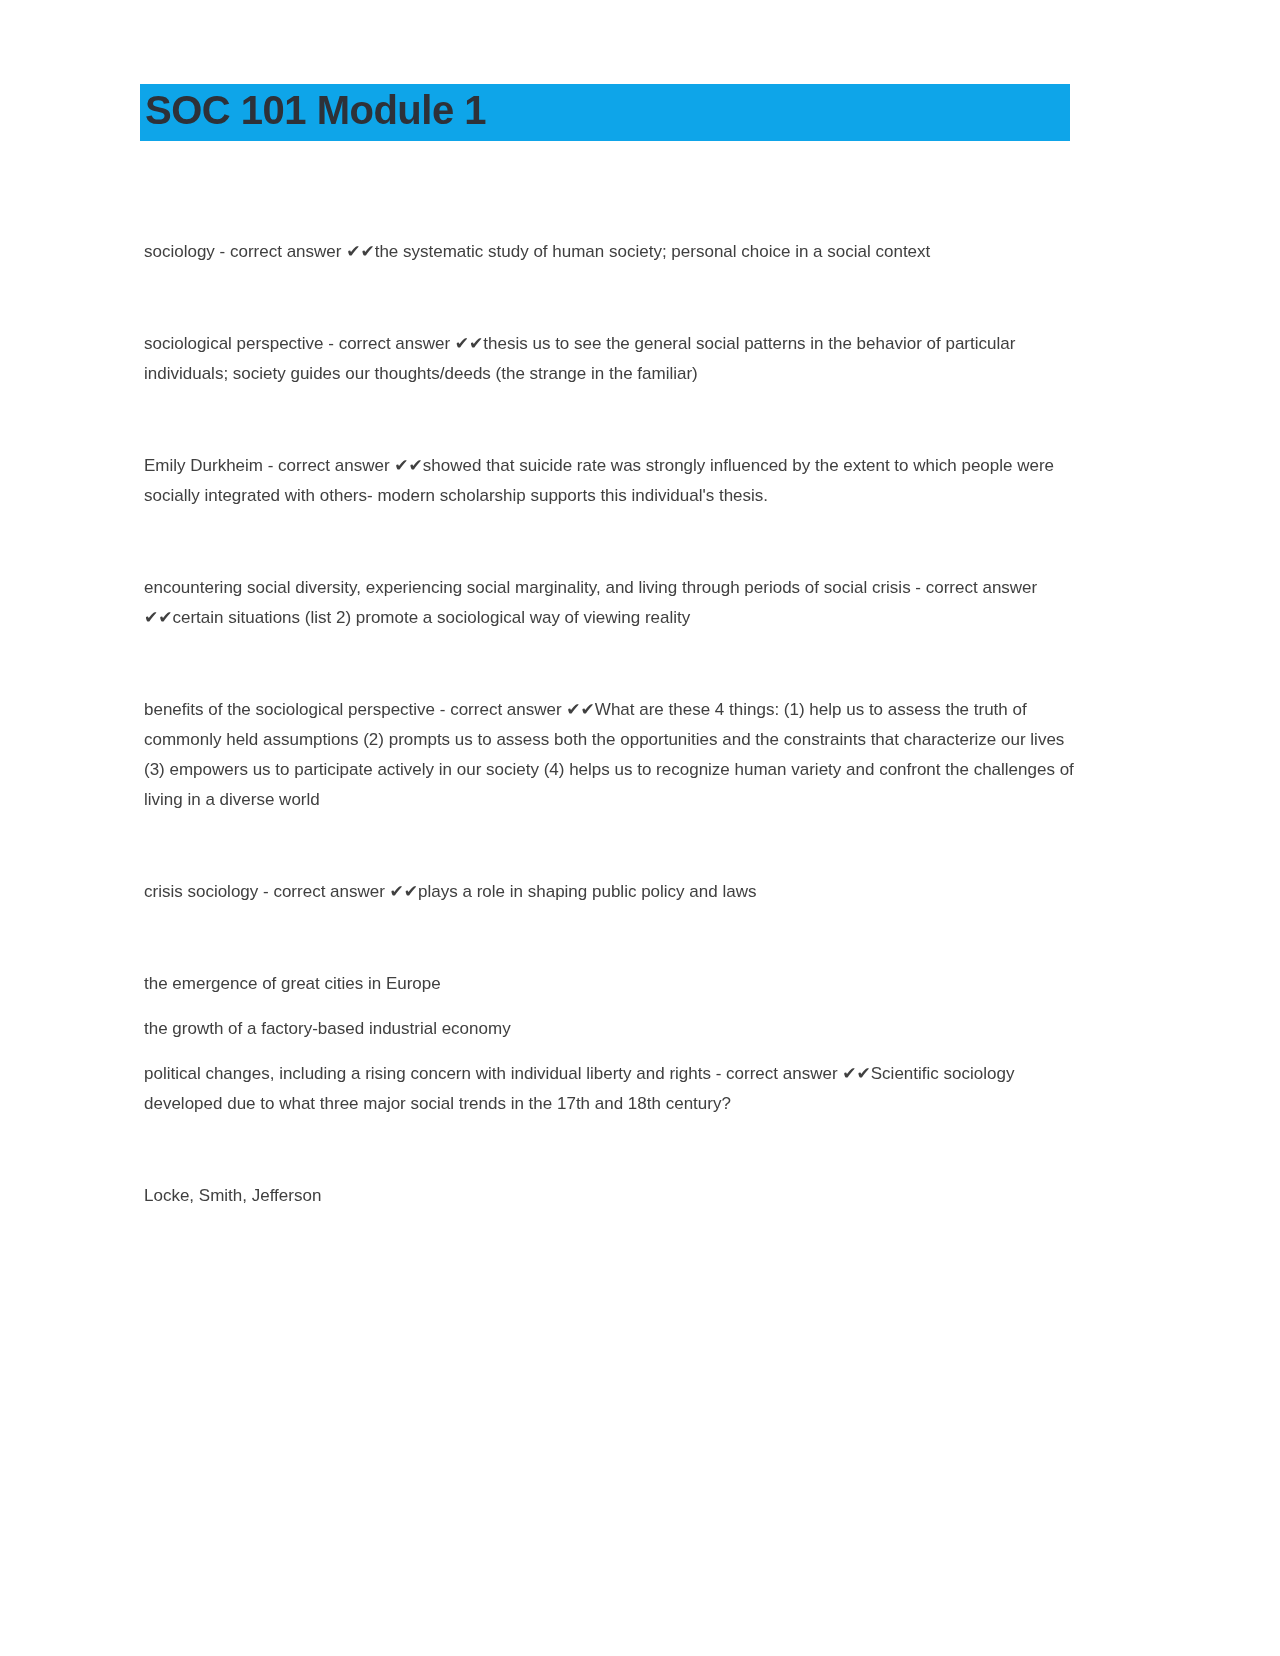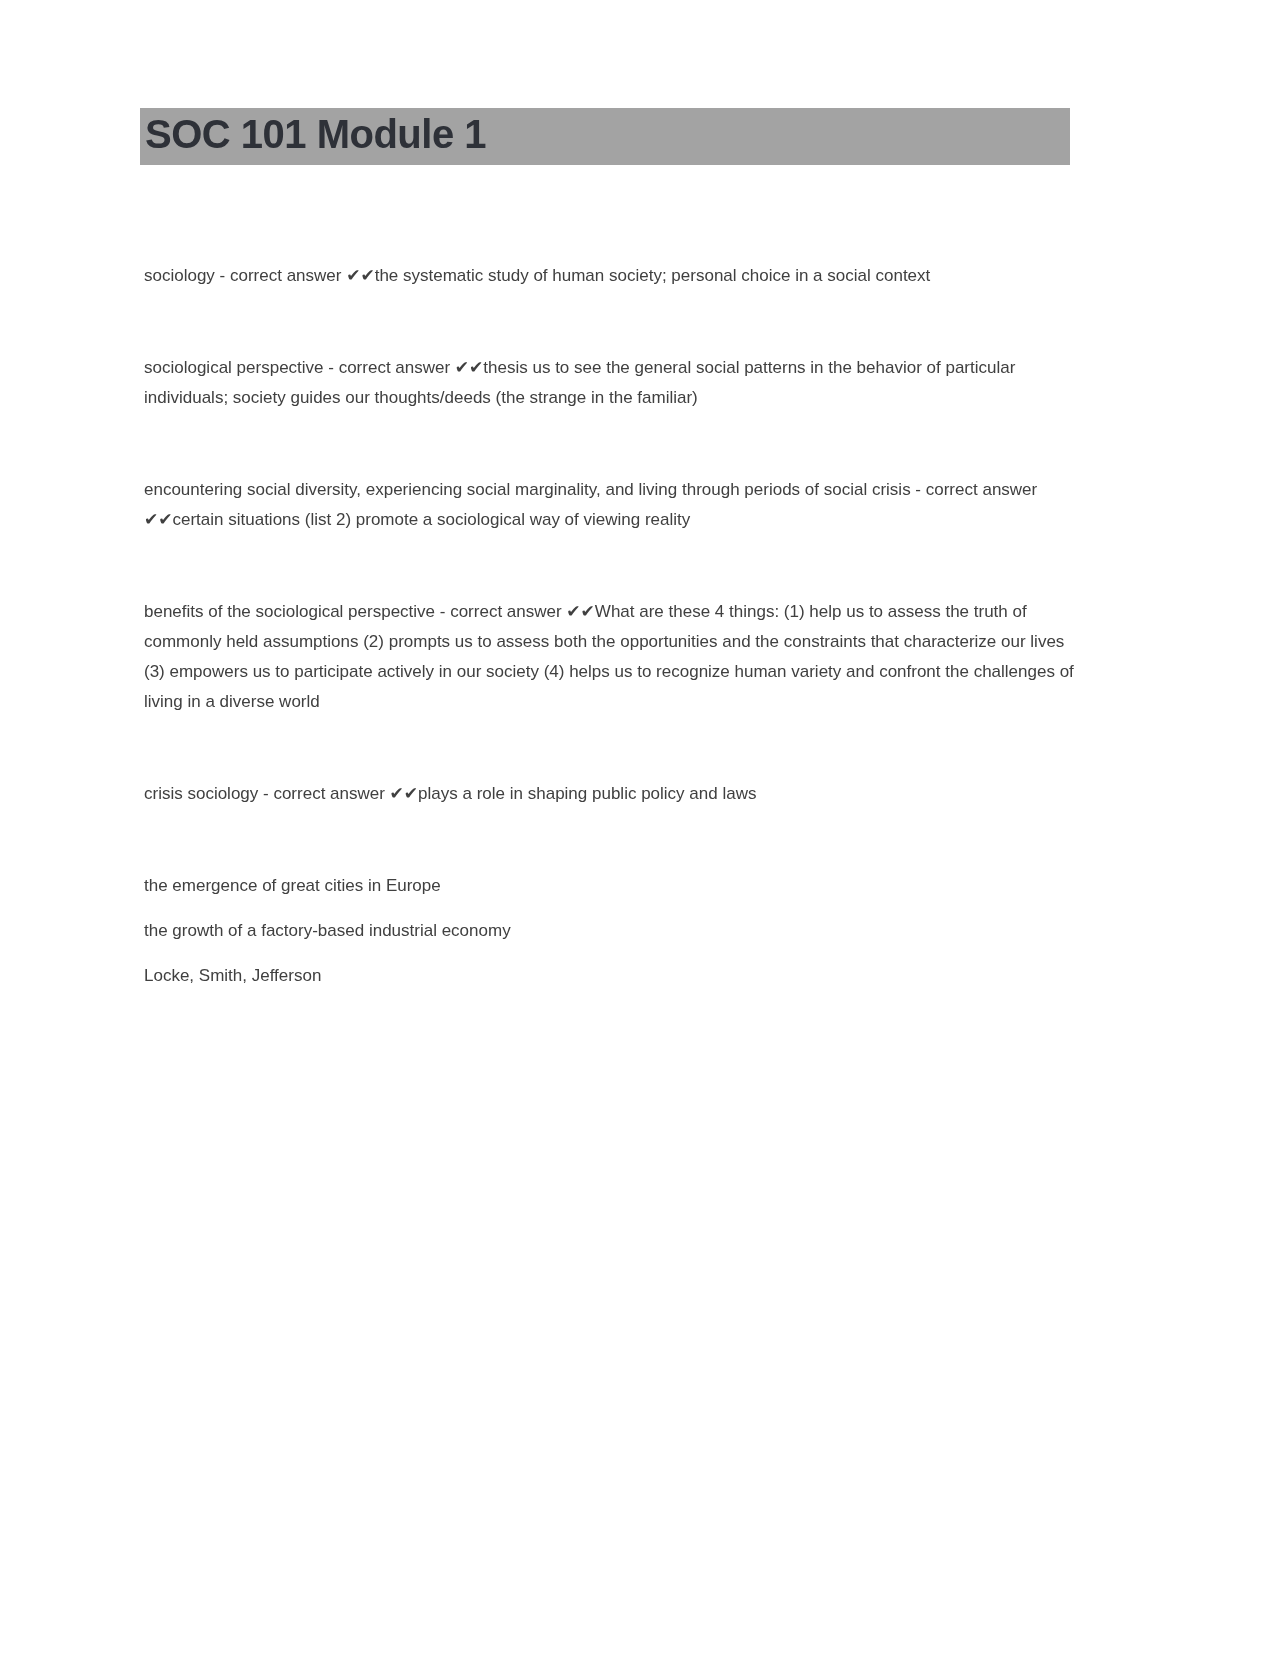--- a/index.html
+++ b/index.html
@@ -11,23 +11,23 @@
     font-family: "Liberation Sans", "DejaVu Sans", sans-serif;
     color: #111111;
   }
   .page {
     position: relative;
     width: 1280px;
     height: 1656px;
     overflow: hidden;
   }
   .title-bar {
-    margin: 108px 0 0 140px;
+    margin: 84px 0 0 140px;
     width: 930px;
-    background: #a3a3a3;
+    background: #0ea5e9;
     padding: 4px 8px 9px 5px;
   }
   .doc-title {
     margin: 0;
     font-size: 40px;
     font-weight: bold;
     letter-spacing: -0.5px;
     color: #2e3138;
     line-height: 1.1;
     font-family: "Liberation Sans", "DejaVu Sans", sans-serif;
@@ -55,21 +55,23 @@
 
 <div class="page">
 
   <div class="title-bar">
     <h1 class="doc-title">SOC 101 Module 1</h1>
   </div>
 
   <div class="content">
     <p>sociology - correct answer ✔✔the systematic study of human society; personal choice in a social context</p>
     <p>sociological perspective - correct answer ✔✔thesis us to see the general social patterns in the behavior of particular individuals; society guides our thoughts/deeds (the strange in the familiar)</p>
+    <p>Emily Durkheim - correct answer ✔✔showed that suicide rate was strongly influenced by the extent to which people were socially integrated with others- modern scholarship supports this individual's thesis.</p>
     <p>encountering social diversity, experiencing social marginality, and living through periods of social crisis - correct answer ✔✔certain situations (list 2) promote a sociological way of viewing reality</p>
     <p>benefits of the sociological perspective - correct answer ✔✔What are these 4 things: (1) help us to assess the truth of commonly held assumptions (2) prompts us to assess both the opportunities and the constraints that characterize our lives (3) empowers us to participate actively in our society (4) helps us to recognize human variety and confront the challenges of living in a diverse world</p>
     <p>crisis sociology - correct answer ✔✔plays a role in shaping public policy and laws</p>
     <p class="tight">the emergence of great cities in Europe</p>
     <p class="tight">the growth of a factory-based industrial economy</p>
+    <p>political changes, including a rising concern with individual liberty and rights - correct answer ✔✔Scientific sociology developed due to what three major social trends in the 17th and 18th century?</p>
     <p class="last">Locke, Smith, Jefferson</p>
   </div>
 
 </div>
 
 </body></html>

